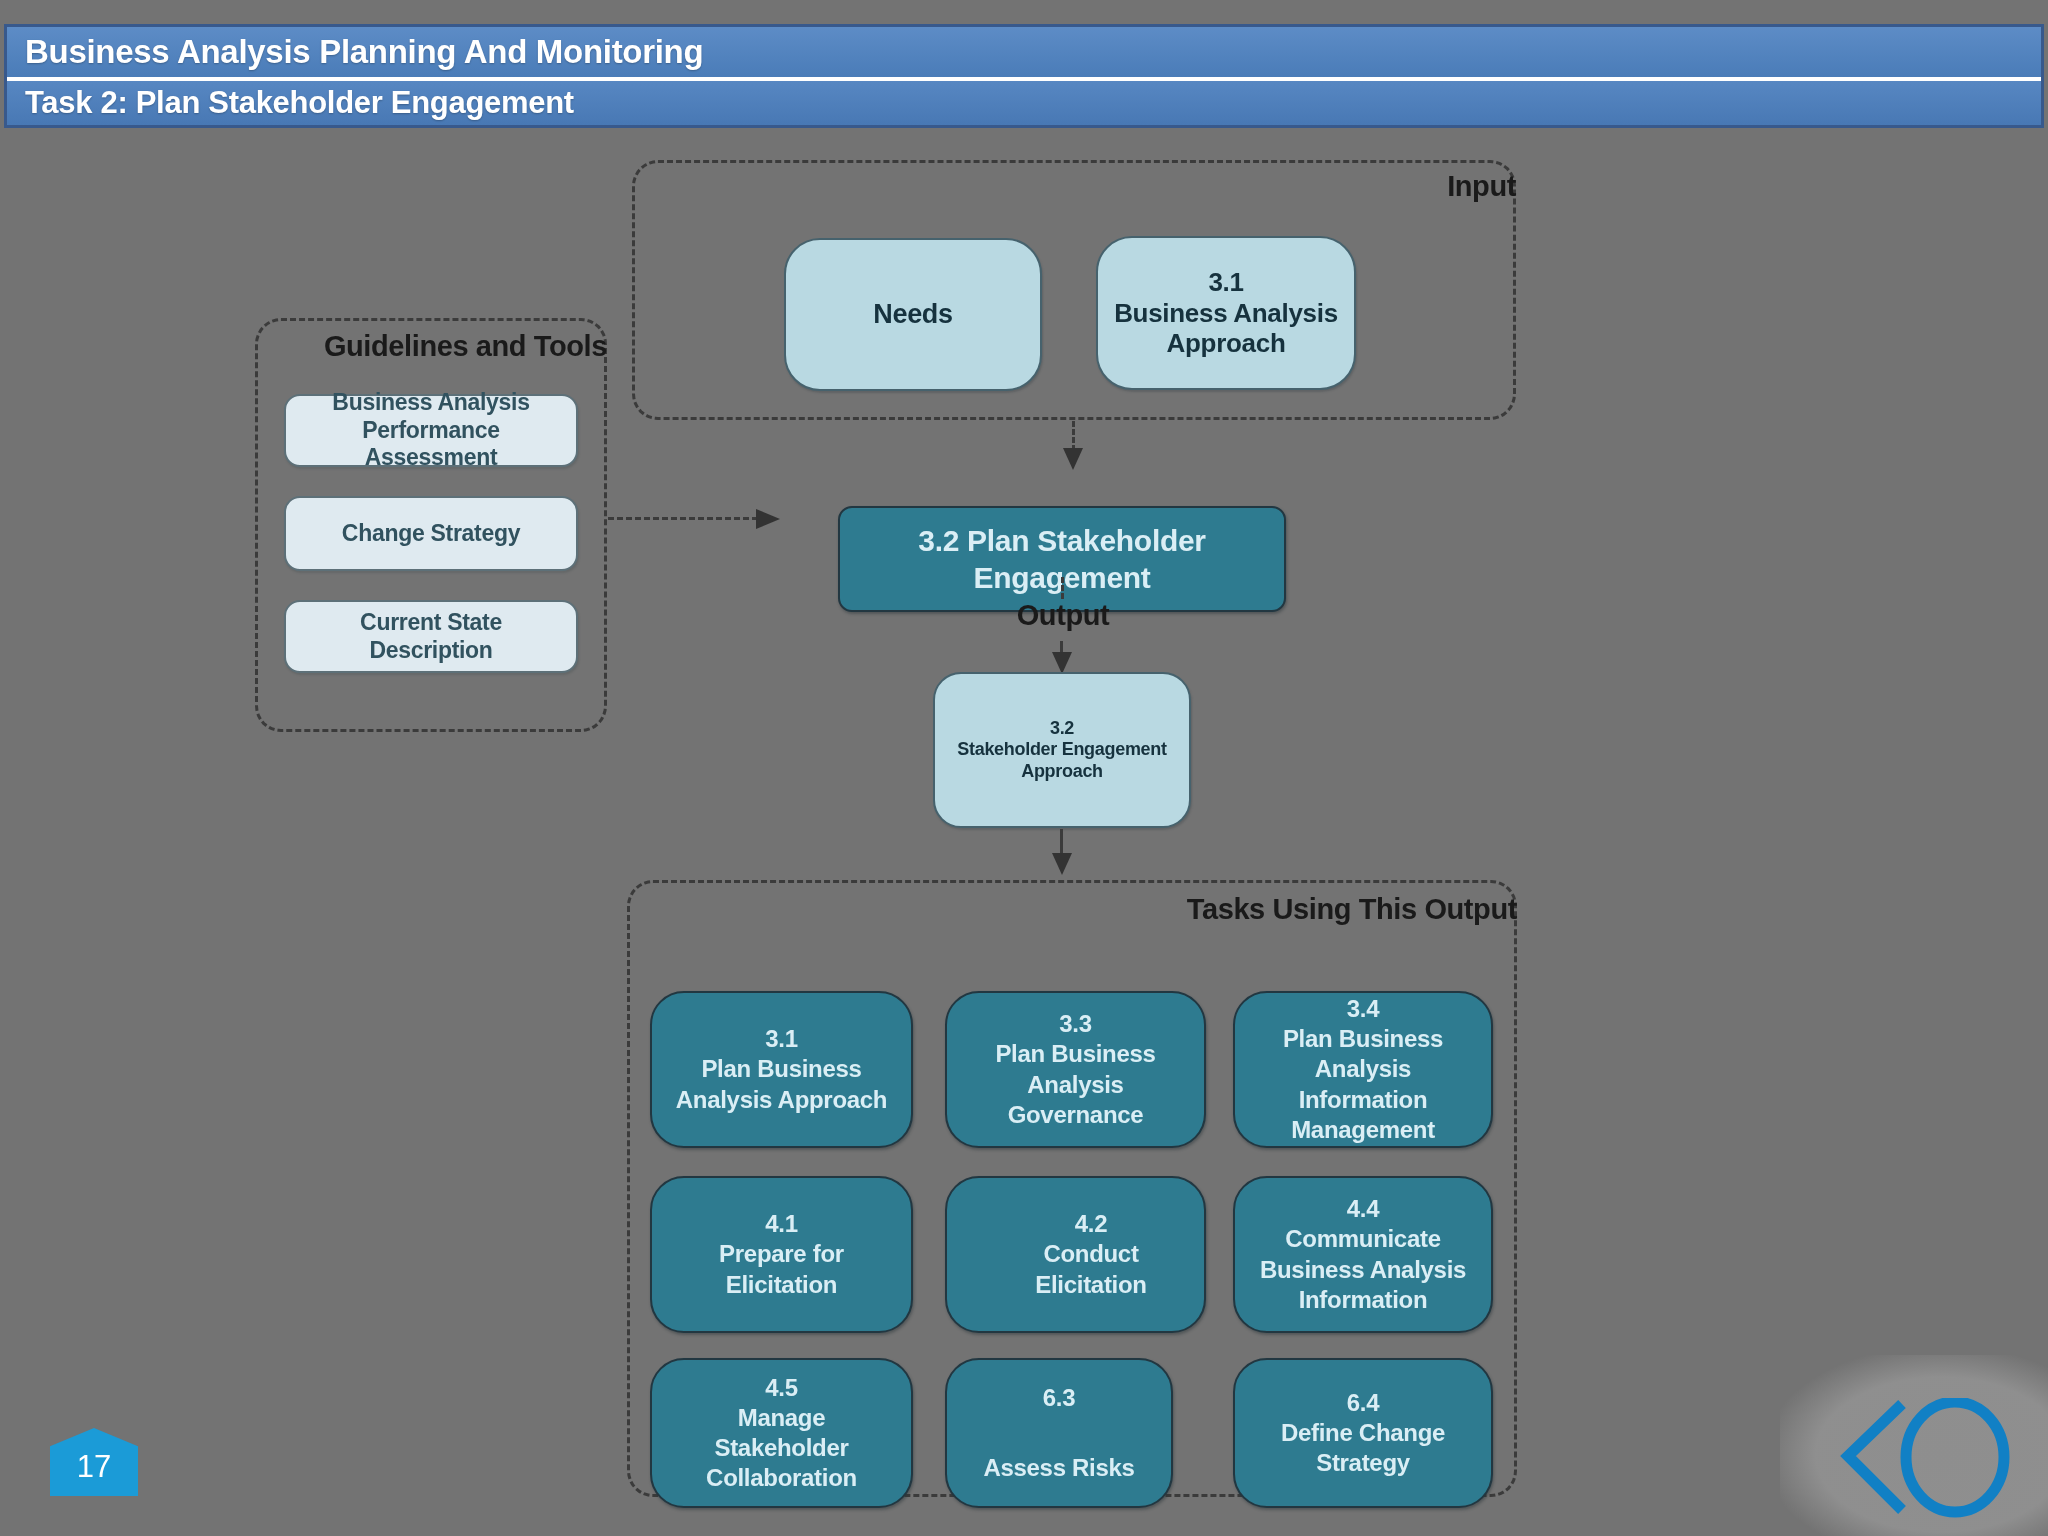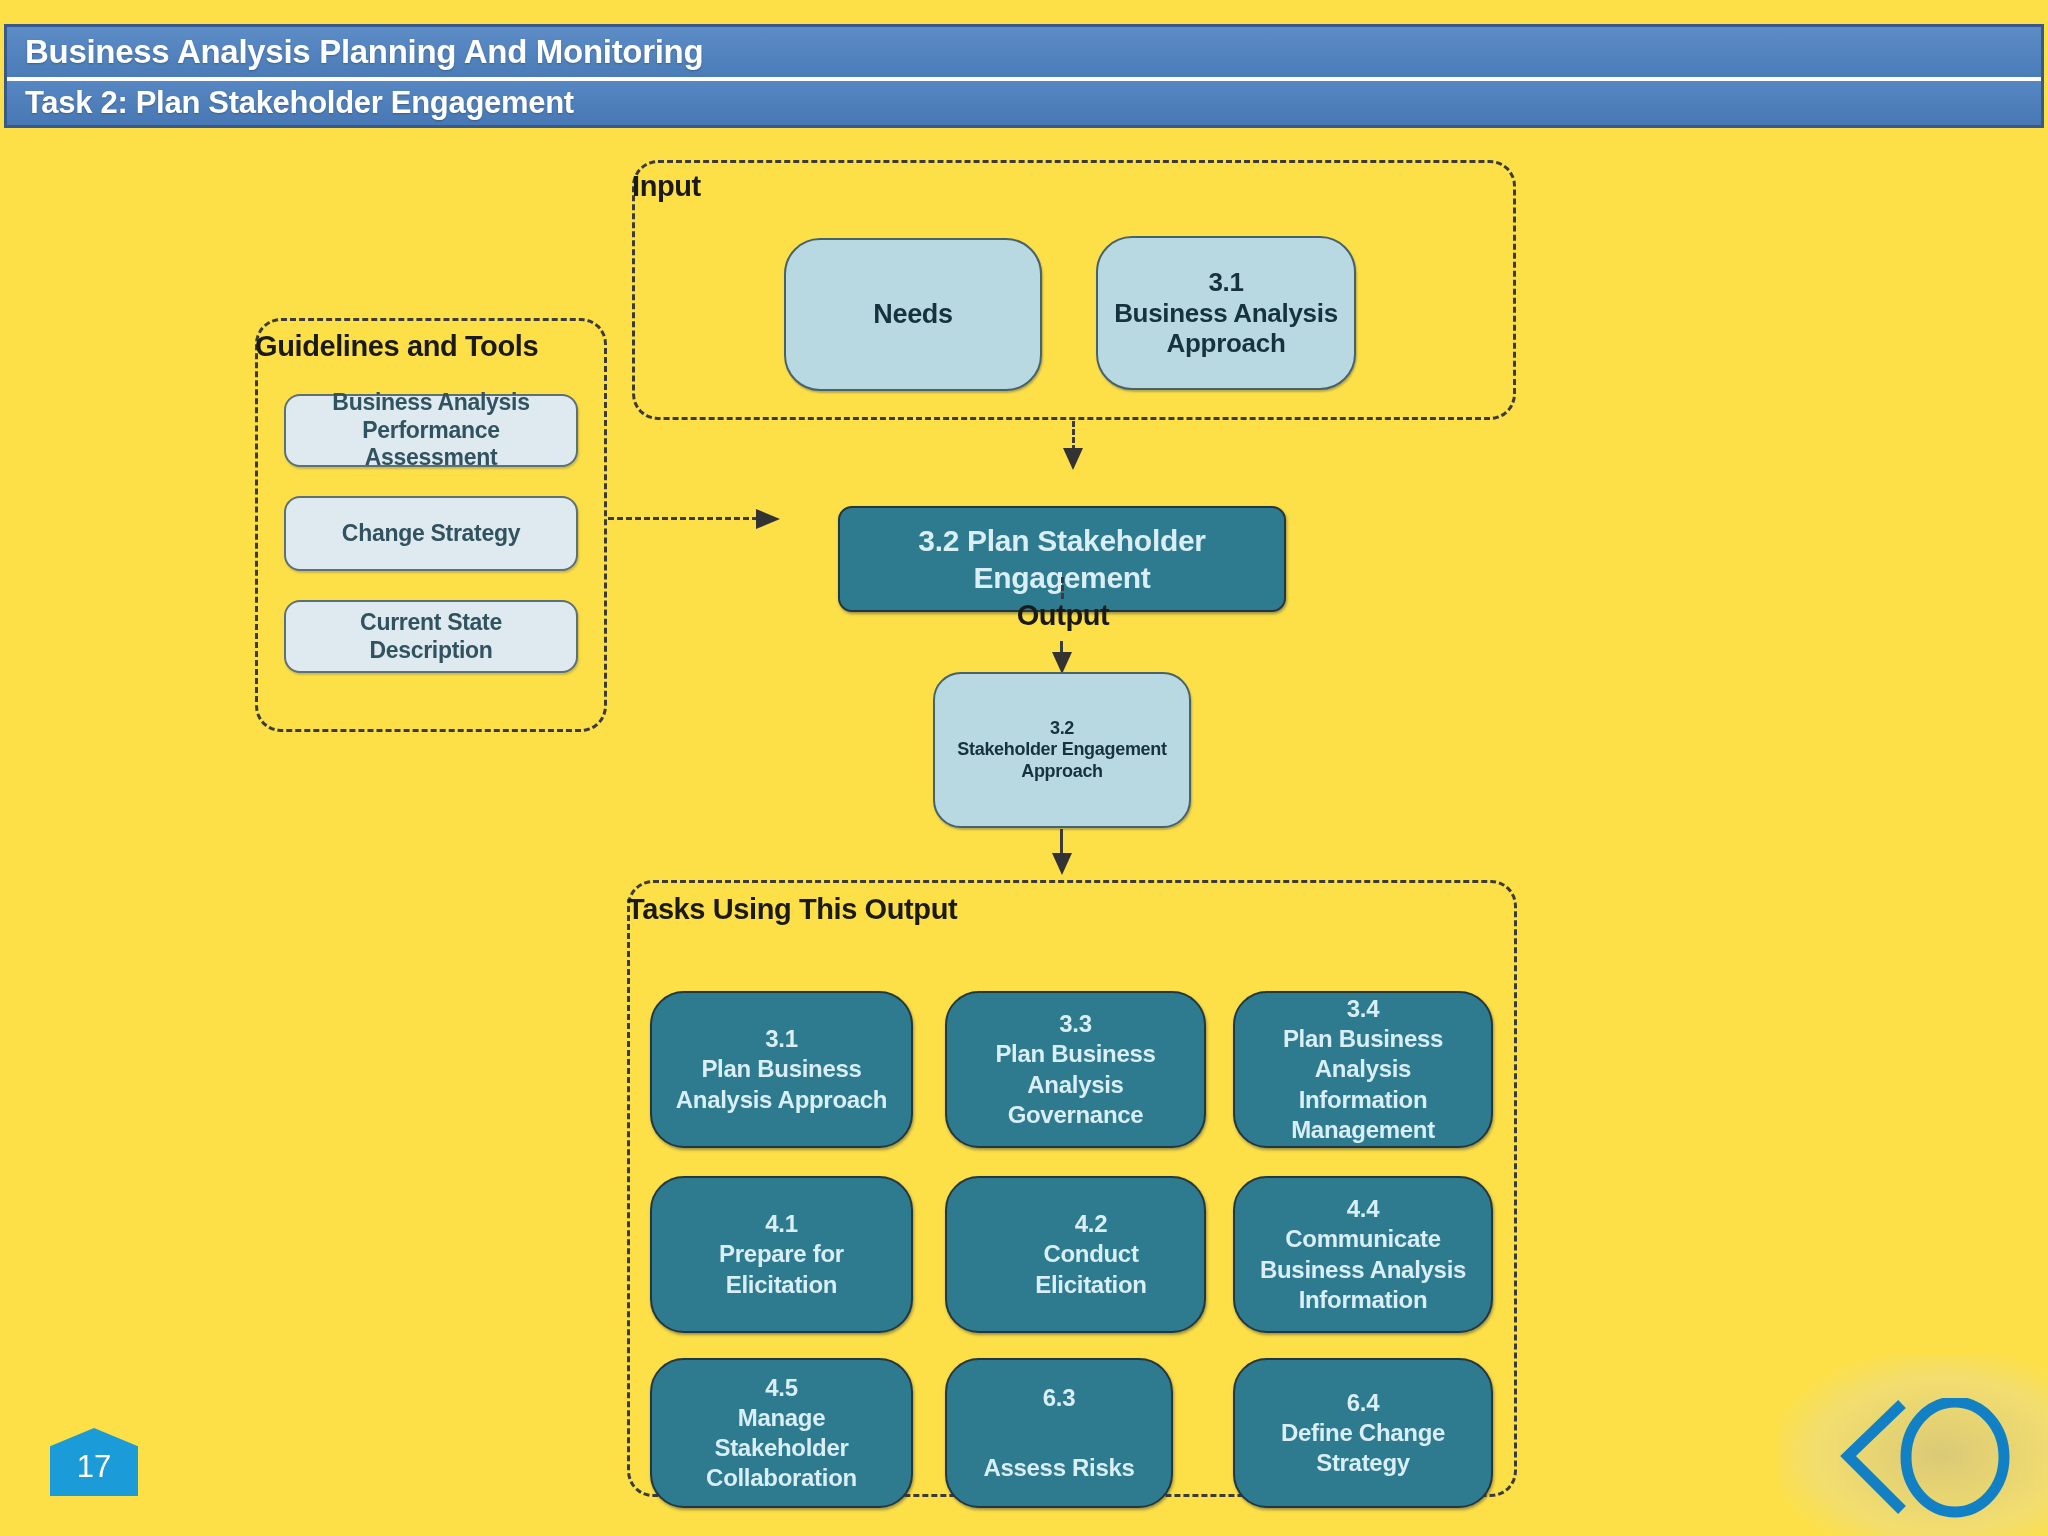--- a/index.html
+++ b/index.html
@@ -1,17 +1,17 @@
 <!DOCTYPE html>
 <html><head>
 <meta charset="utf-8">
 <style>
   html,body{margin:0;padding:0;background:#ffffff;}
   .slide{
-    position:relative;width:2048px;height:1536px;background:#fde047;overflow:hidden;
+    position:relative;width:2048px;height:1536px;background:#737373;overflow:hidden;
     font-family:"Liberation Sans",sans-serif;
   }
   
   .header{
     position:absolute;left:4px;top:24px;width:2040px;box-sizing:border-box;
     border:3px solid #38598c;background:#4e81bd;
   }
   .header-row1{
     height:50px;display:flex;align-items:center;padding-left:18px;
     background:linear-gradient(#5d8cc6,#4a7cb8);
@@ -23,21 +23,21 @@
   }
   .header-title{color:#ffffff;font-weight:bold;font-size:33px;letter-spacing:-0.3px;
     text-shadow:0 1px 2px rgba(0,0,0,.25);}
   .header-subtitle{color:#ffffff;font-weight:bold;font-size:31px;letter-spacing:-0.3px;
     text-shadow:0 1px 2px rgba(0,0,0,.25);}
 
   
   .dashed-frame{position:absolute;border:3px dashed #3b3b3b;border-radius:26px;box-sizing:border-box;}
   .frame-title{
     position:absolute;font-weight:bold;font-size:29px;color:#1a1a1a;
-    text-align:left;letter-spacing:-0.4px;
+    text-align:right;letter-spacing:-0.4px;
   }
 
   
   .box{
     position:absolute;display:flex;flex-direction:column;align-items:center;justify-content:center;
     text-align:center;box-sizing:border-box;letter-spacing:-0.3px;
   }
   .light{background:#b9d9e2;border:2px solid #46626d;color:#16323e;font-weight:bold;
          box-shadow:1px 2px 2px rgba(60,70,75,.35);}
   .pale{background:#dfeaf0;border:2px solid #5d7078;color:#31525f;font-weight:600;

